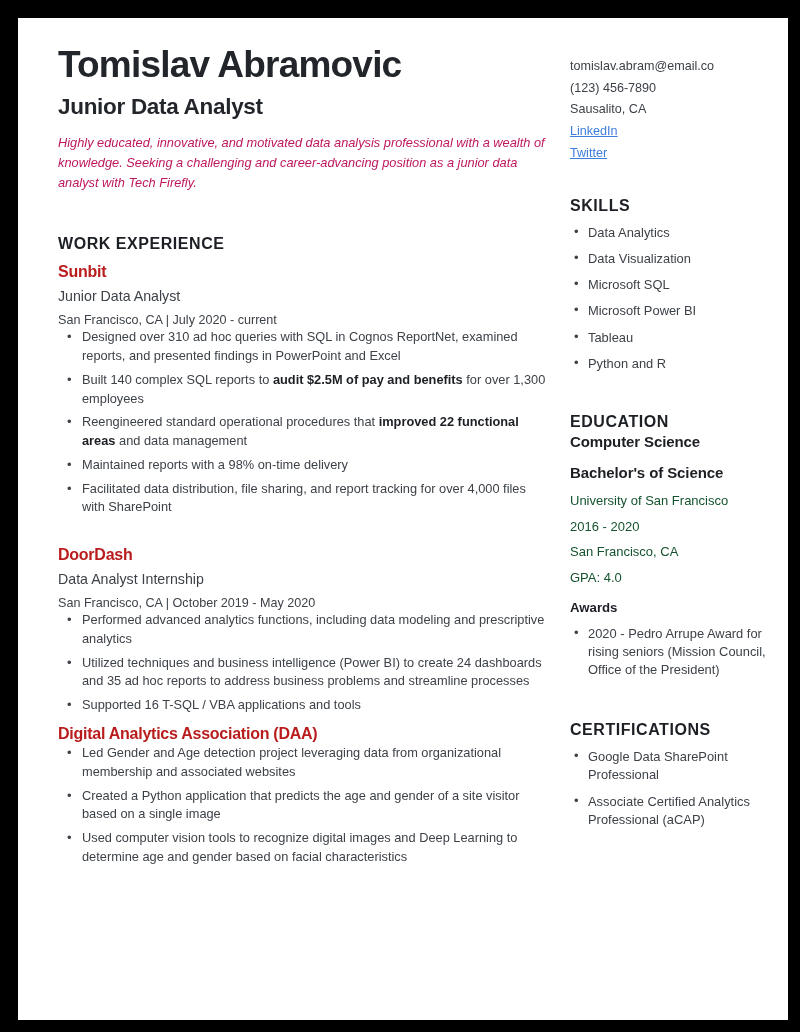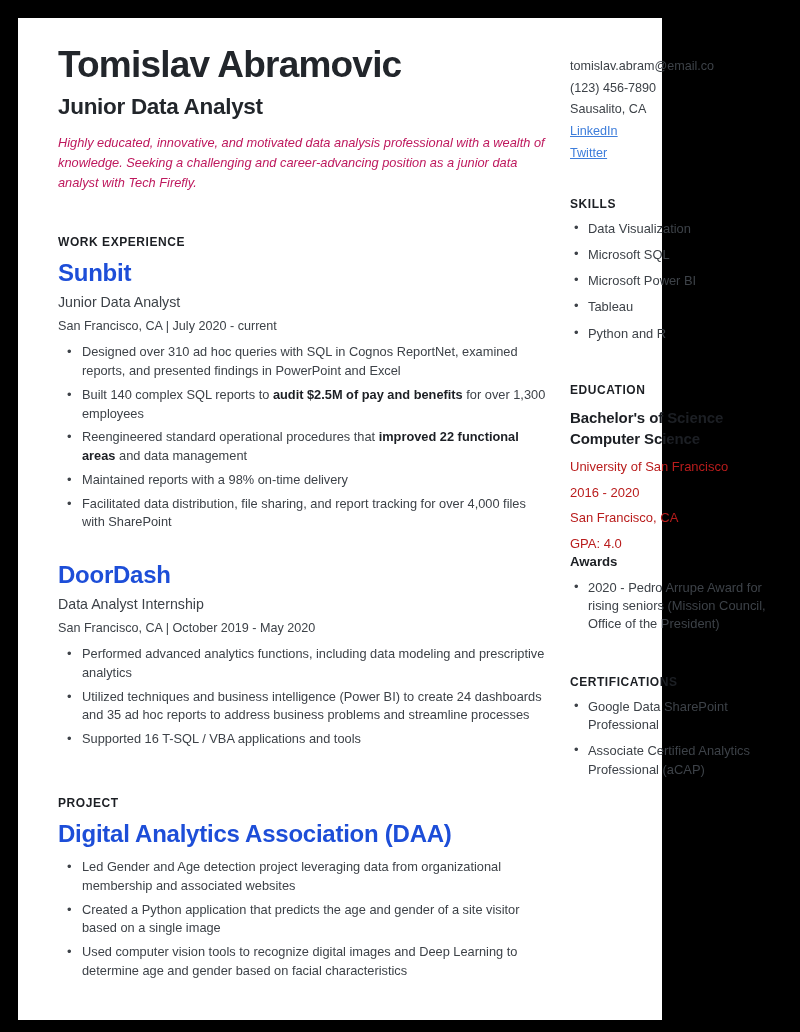--- a/index.html
+++ b/index.html
@@ -9,21 +9,21 @@
     height: 1032px;
     background: #000000;
     font-family: "Liberation Sans", sans-serif;
     overflow: hidden;
   }
 
   .page {
     position: absolute;
     left: 18px;
     top: 18px;
-    width: 644px;
+    width: 770px;
     height: 1002px;
     background: #ffffff;
     padding: 26px 34px 0 22px;
   }
 
   .columns {
     display: flex;
     align-items: flex-start;
   }
 
@@ -83,41 +83,41 @@
     color: #3d7ddb;
     text-decoration: underline;
     line-height: 1.72;
     display: block;
     width: max-content;
     cursor: pointer;
   }
 
   
   .section-heading {
-    font-size: 12px;
+    font-size: 16px;
     font-weight: bold;
     color: #1c1f24;
     letter-spacing: 0.55px;
     text-transform: uppercase;
   }
 
   .sec-work   { margin-top: 42px; }
   .sec-project{ margin-top: 47px; }
   .sec-skills { margin-top: 4px; }
   .sec-edu    { margin-top: 40px; }
   .sec-cert   { margin-top: 42px; }
 
   
   .entry { margin-top: 9px; }
   .entry + .entry { margin-top: 28px; }
 
   .org {
-    font-size: 24px;
-    font-weight: bold;
-    color: #1d4ed8;
+    font-size: 16px;
+    font-weight: bold;
+    color: #b91c1c;
     letter-spacing: -0.25px;
     line-height: 1.25;
   }
 
   .role {
     font-size: 14.2px;
     color: #3d4248;
     margin-top: 5px;
     line-height: 1.3;
   }
@@ -125,21 +125,21 @@
   .meta {
     font-size: 12.6px;
     color: #3d4248;
     margin-top: 6px;
     line-height: 1.3;
   }
 
   
   ul.bullets {
     list-style: none;
-    margin-top: 9px;
+    margin-top: 0;
   }
 
   ul.bullets > li {
     position: relative;
     font-size: 12.8px;
     color: #3d4248;
     line-height: 1.47;
     padding-left: 24px;
     margin-bottom: 5px;
   }
@@ -181,31 +181,32 @@
     font-size: 15px;
     font-weight: bold;
     color: #1c1f24;
     line-height: 1.42;
     margin-top: 10px;
     letter-spacing: -0.1px;
   }
 
   .edu-line {
     font-size: 13px;
-    color: #b91c1c;
+    color: #14532d;
     line-height: 1.42;
     margin-top: 7px;
   }
 
   .edu-school { margin-top: 9px; }
 
   .awards-title {
     font-size: 13.2px;
     font-weight: bold;
     color: #1c1f24;
+    margin-top: 12px;
     line-height: 1.3;
   }
 </style>
 </head>
 <body>
 
 <div class="page">
 
   <div class="columns">
 
@@ -250,47 +251,47 @@
           <div class="role">Data Analyst Internship</div>
           <div class="meta">San Francisco, CA  |  October 2019 - May 2020</div>
           <ul class="bullets">
               <li>Performed advanced analytics functions, including data modeling and prescriptive analytics</li>
               <li>Utilized techniques and business intelligence (Power BI) to create 24 dashboards and 35 ad hoc reports to address business problems and streamline processes</li>
               <li>Supported 16 T-SQL / VBA applications and tools</li>
             </ul>
         </div>
       </div>
 
-      <div class="section-heading sec-project">PROJECT</div>
 
       <div class="entry">
         <div class="org">Digital Analytics Association (DAA)</div>
         <ul class="bullets">
             <li>Led Gender and Age detection project leveraging data from organizational membership and associated websites</li>
             <li>Created a Python application that predicts the age and gender of a site visitor based on a single image</li>
             <li>Used computer vision tools to recognize digital images and Deep Learning to determine age and gender based on facial characteristics</li>
           </ul>
       </div>
 
     </div>
 
     <div class="col-right">
 
       <div class="section-heading sec-skills">SKILLS</div>
       <ul class="side-list">
+          <li>Data Analytics</li>
           <li>Data Visualization</li>
           <li>Microsoft SQL</li>
           <li>Microsoft Power BI</li>
           <li>Tableau</li>
           <li>Python and R</li>
         </ul>
 
       <div class="section-heading sec-edu">EDUCATION</div>
+      <div class="edu-degree" style="margin-top:0">Computer Science</div>
       <div class="edu-degree">Bachelor's of Science</div>
-      <div class="edu-degree" style="margin-top:0">Computer Science</div>
       <div class="edu-line edu-school">University of San Francisco</div>
       <div class="edu-line">2016 - 2020</div>
       <div class="edu-line">San Francisco, CA</div>
       <div class="edu-line">GPA: 4.0</div>
       <div class="awards-title">Awards</div>
       <ul class="side-list">
           <li>2020 - Pedro Arrupe Award for rising seniors (Mission Council, Office of the President)</li>
         </ul>
 
       <div class="section-heading sec-cert">CERTIFICATIONS</div>

